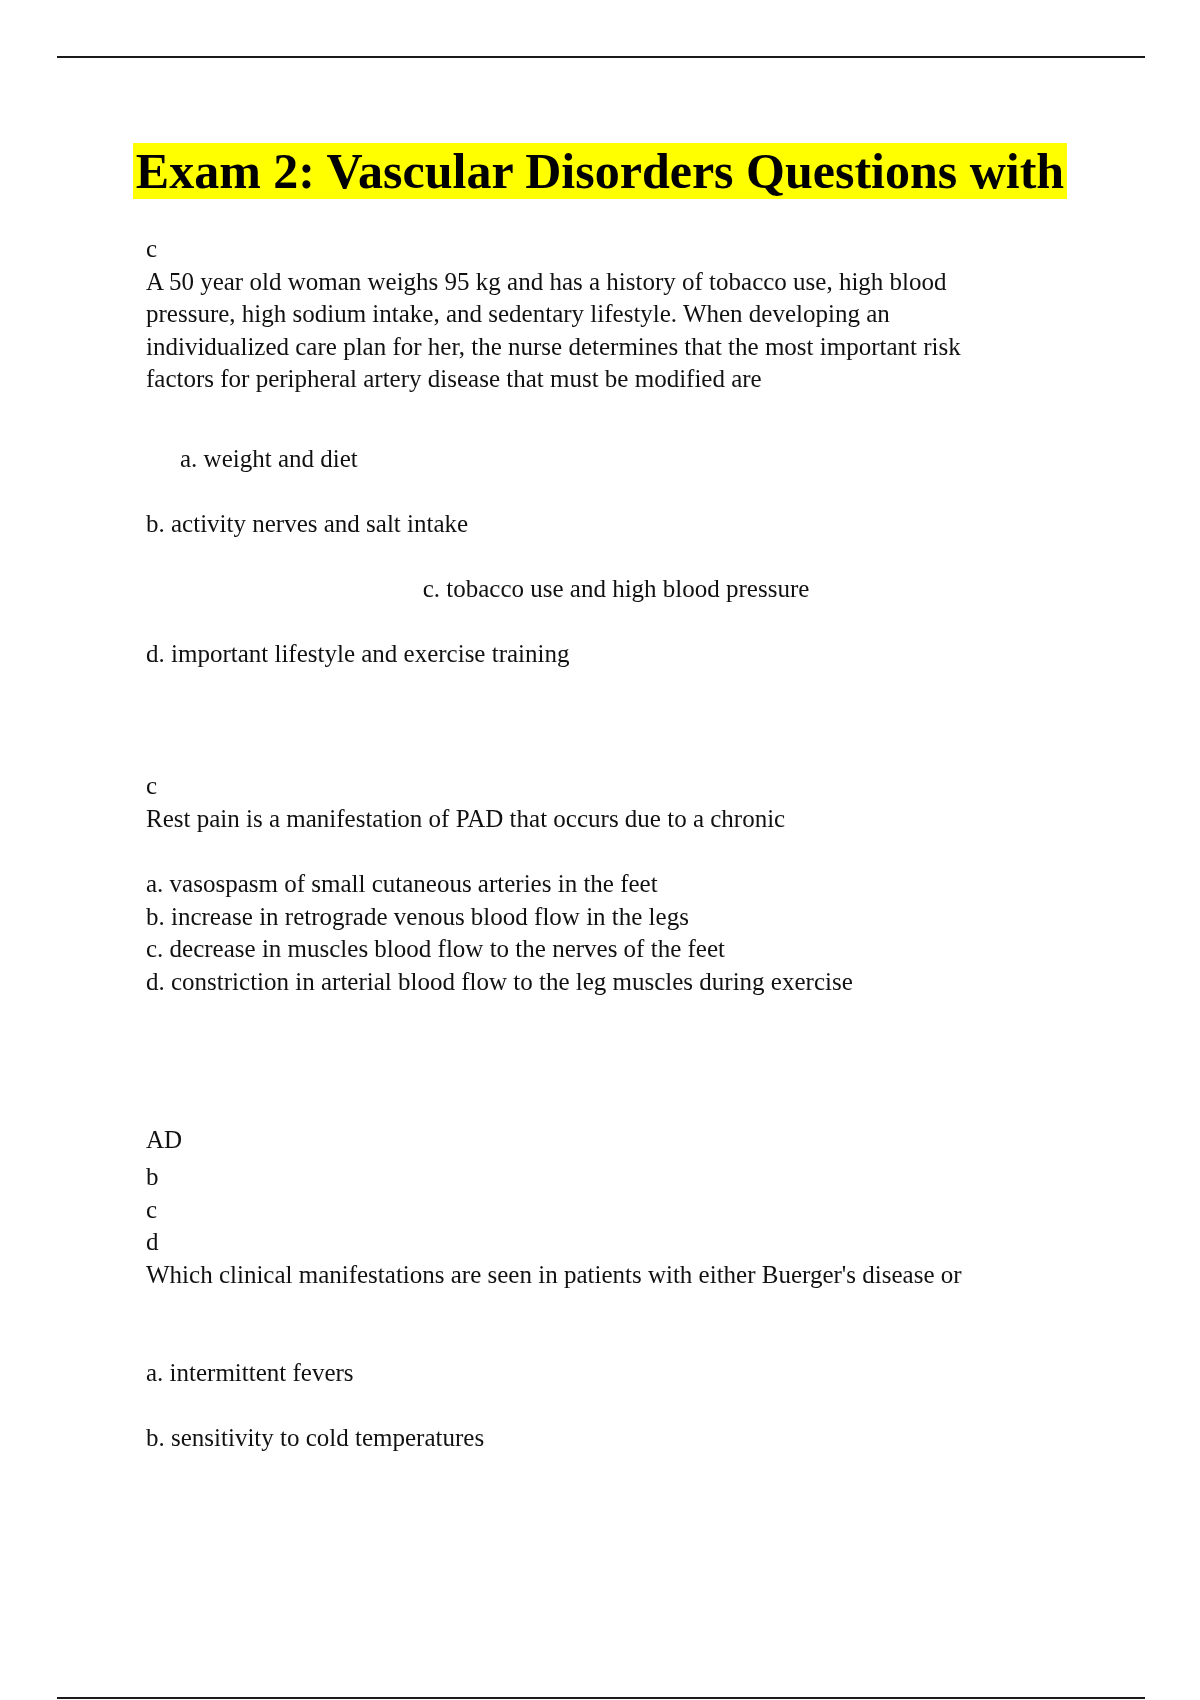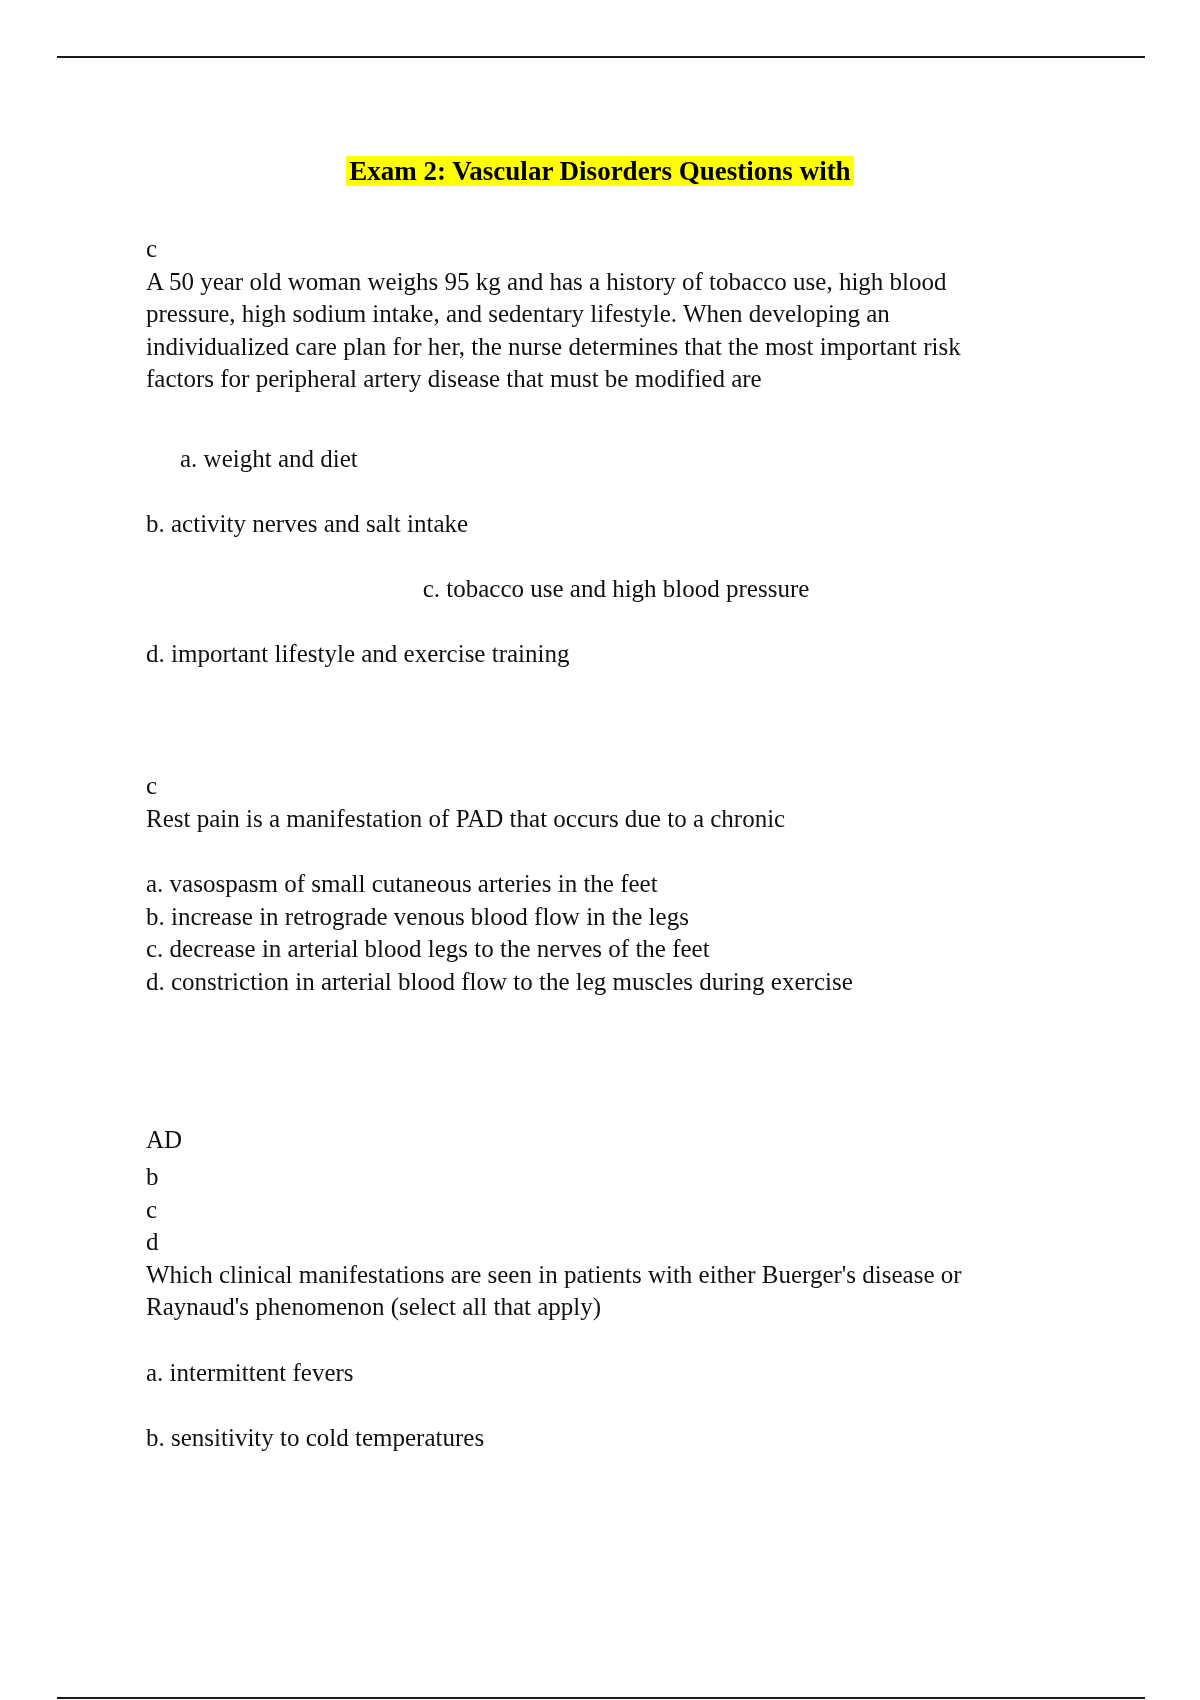--- a/index.html
+++ b/index.html
@@ -26,21 +26,21 @@
     .rule.bottom { top: 1697px; }
 
     .title-block {
       position: absolute;
       top: 146px;
       left: 0;
       width: 1200px;
       text-align: center;
       font-family: "Liberation Serif", "DejaVu Serif", serif;
       font-weight: bold;
-      font-size: 27px;
+      font-size: 50px;
       line-height: 50px;
       color: #000;
     }
     .title-block .hl {
       background: #ffff00;
       padding: 0 3px;
     }
 
     .content {
       position: absolute;
@@ -73,28 +73,27 @@
 <div class="content" style="top:573px;text-align:center;">c. tobacco use and high blood pressure</div>
 <div class="content" style="top:638px;">d. important lifestyle and exercise training</div>
 
 <div class="content" style="top:770px;">
   <div class="line">c</div>
   <div class="line">Rest pain is a manifestation of PAD that occurs due to a chronic</div>
 </div>
 <div class="content" style="top:868px;">
   <div class="line">a. vasospasm of small cutaneous arteries in the feet</div>
   <div class="line">b. increase in retrograde venous blood flow in the legs</div>
-  <div class="line">c. decrease in arterial blood legs to the nerves of the feet</div>
+  <div class="line">c. decrease in muscles blood flow to the nerves of the feet</div>
   <div class="line">d. constriction in arterial blood flow to the leg muscles during exercise</div>
 </div>
 
 <div class="content" style="top:1124px;">AD</div>
 <div class="content" style="top:1161px;">
   <div class="line">b</div>
   <div class="line">c</div>
   <div class="line">d</div>
   <div class="line">Which clinical manifestations are seen in patients with either Buerger's disease or</div>
-  <div class="line">Raynaud's phenomenon (select all that apply)</div>
 </div>
 <div class="content" style="top:1357px;">a. intermittent fevers</div>
 <div class="content" style="top:1422px;">b. sensitivity to cold temperatures</div>
 
 <div class="rule bottom"></div>
 
 </body></html>

